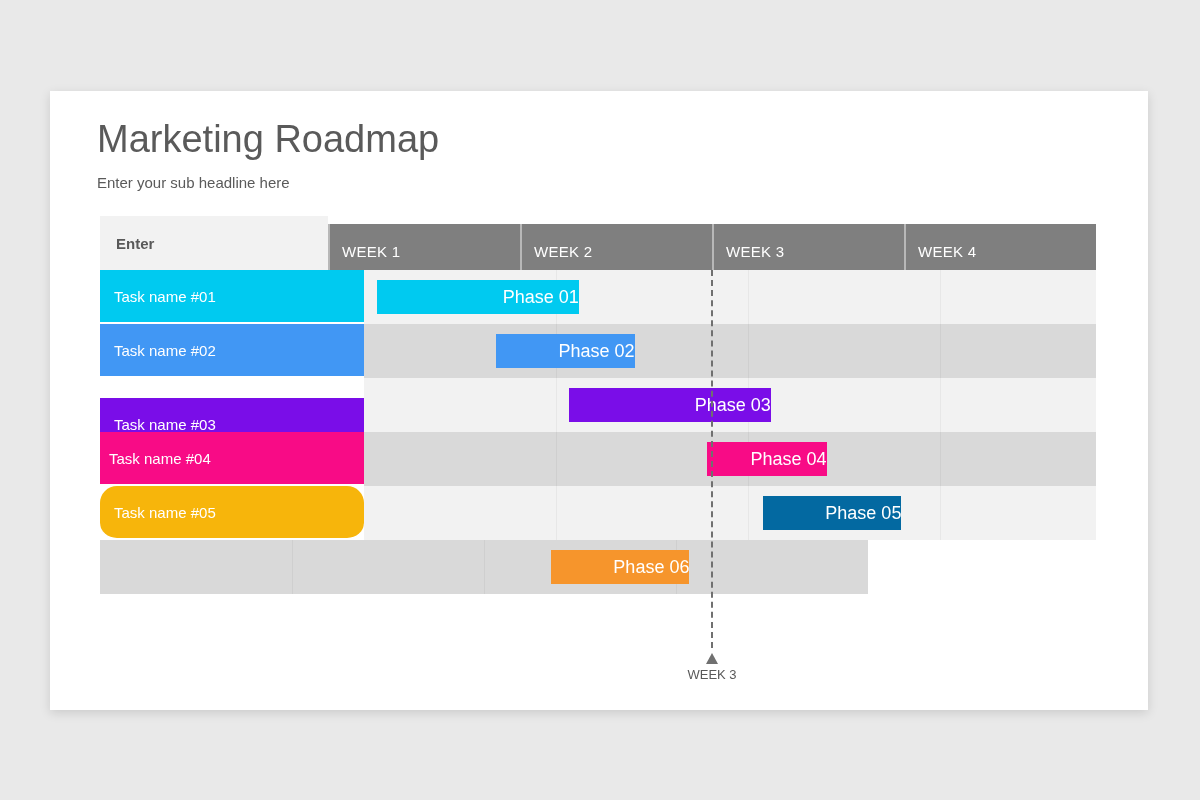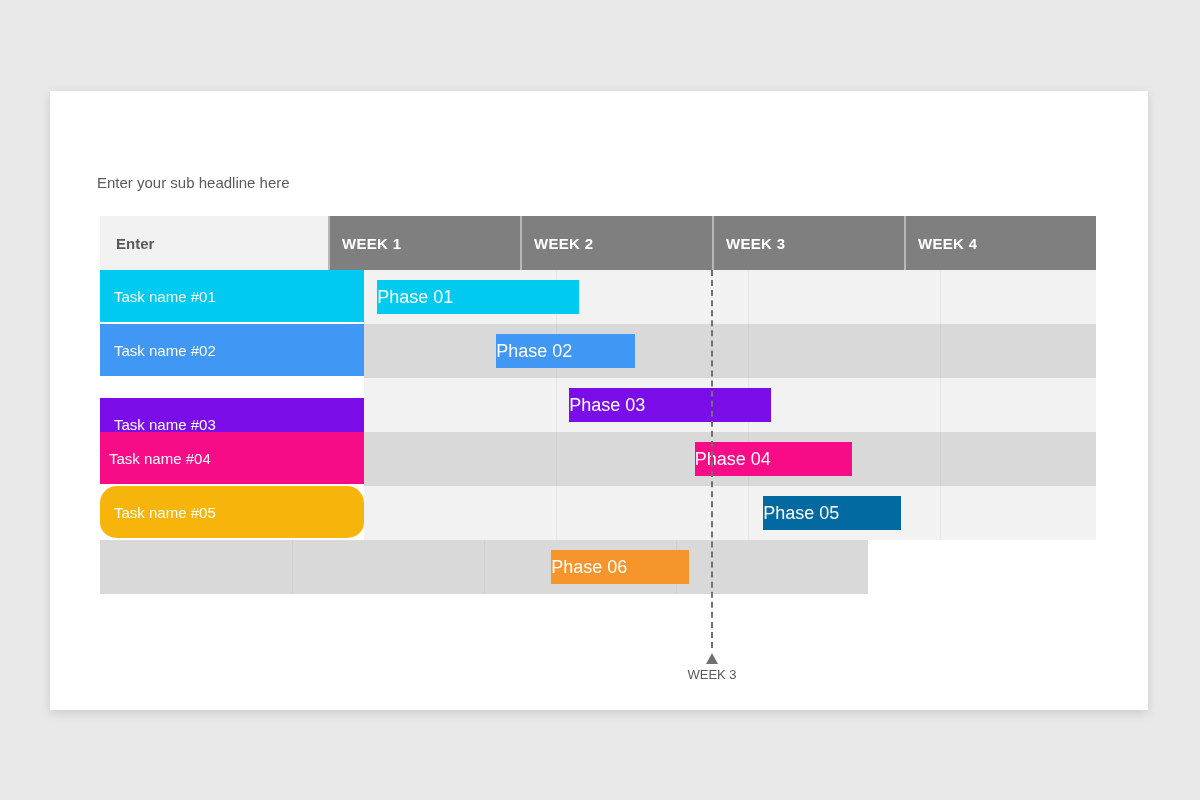--- a/index.html
+++ b/index.html
@@ -31,43 +31,44 @@
   .ghead { display:flex; height:54px; }
   .tasks-h {
     width:228px; height:54px; background: var(--tasks-header-bg, #F2F2F2);
     color: var(--tasks-header-text, #595959);
     font-weight:bold; font-size:15px;
     display:flex; align-items:center; padding-left:16px;
   }
   .week-h {
     width:192px; height:54px; background: var(--header-bg, #7F7F7F);
     color: var(--header-text, #FFFFFF);
-    font-weight:bold; font-size:15px; letter-spacing:0.3px;
+    font-weight:normal; font-size:15px; letter-spacing:0.3px;
     display:flex; align-items:center; padding-left:12px;
     border-left:2px solid rgba(255,255,255,0.45);
+    margin-top:8px;
   }
   .rows { position:relative; }
   .row { display:flex; height:54px; }
   .row .tlabel {
     width:276px; height:54px;
     display:flex; align-items:center; padding-left:14px;
     color:#fff; font-size:15px;
     border-bottom:2px solid #fff;
   }
   .row:last-child .tlabel { border-bottom:none; }
   .row .ttrack { position:relative; width:768px; height:54px; }
   .row.light .ttrack { background: var(--stripe-light, #F2F2F2); }
   .row.dark  .ttrack { background: var(--stripe-dark, #D9D9D9); }
   .sep {
     position:absolute; top:0; width:1px; height:54px;
     background: rgba(0,0,0,0.045);
   }
   .bar {
     position:absolute; top:10px; height:34px;
-    display:flex; align-items:center; justify-content:flex-start;
+    display:flex; align-items:center; justify-content:flex-end;
     color:#fff; font-size:18px;
   }
   .milestone { position:absolute; top:0; left:612px; width:0; height:432px; }
   .mline {
     position:absolute; left:-1px; top:54px; height:378px; width:0;
     border-left:2px dashed var(--milestone-color, #707070);
   }
   .mtri {
     position:absolute; left:-6px; top:437px;
     width:0; height:0;
@@ -77,20 +78,21 @@
   }
   .mlabel {
     position:absolute; top:451px; left:0; transform:translateX(-50%);
     font-size:13px; color:#595959; white-space:nowrap;
   }
 </style>
 </head>
 <body>
 
 <div class="card">
+  <div class="title">Marketing Roadmap</div>
   <div class="subtitle">Enter your sub headline here</div>
 
   <div class="gantt">
     <div class="ghead">
       <div class="tasks-h">Enter</div>
       <div class="week-h">WEEK 1</div>
       <div class="week-h">WEEK 2</div>
       <div class="week-h">WEEK 3</div>
       <div class="week-h">WEEK 4</div>
     </div>
@@ -139,21 +141,21 @@
   </div>
 
   <div class="row dark">
     <div class="tlabel" style="background: rgb(248, 11, 134); padding-left: 9px;">
       <span>Task name #04</span>
     </div>
     <div class="ttrack">
       <i class="sep" style="left:192px"></i>
       <i class="sep" style="left:384px"></i>
       <i class="sep" style="left:576px"></i>
-      <div class="bar" style="left: 331px; width: 157px; background: rgb(248, 11, 134);">
+      <div class="bar" style="left: 343px; width: 120px; background: rgb(248, 11, 134);">
         <span>Phase 04</span>
       </div>
     </div>
   </div>
 
   <div class="row light">
     <div class="tlabel" style="background: rgb(247, 181, 11); border-radius: 17px;">
       <span>Task name #05</span>
     </div>
     <div class="ttrack">

